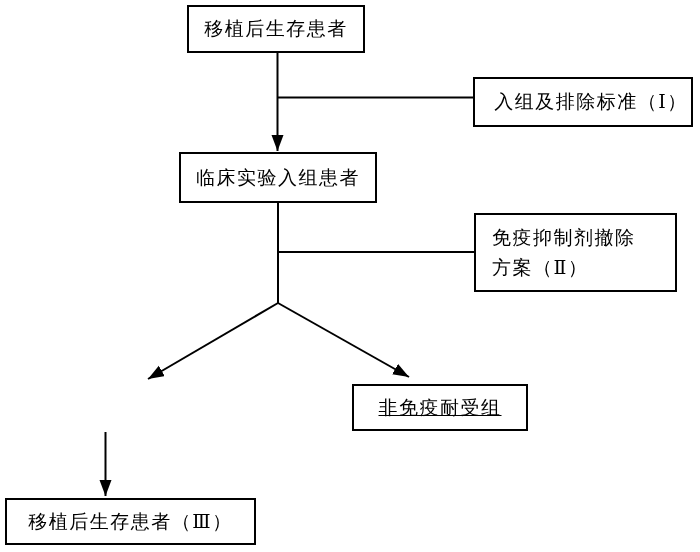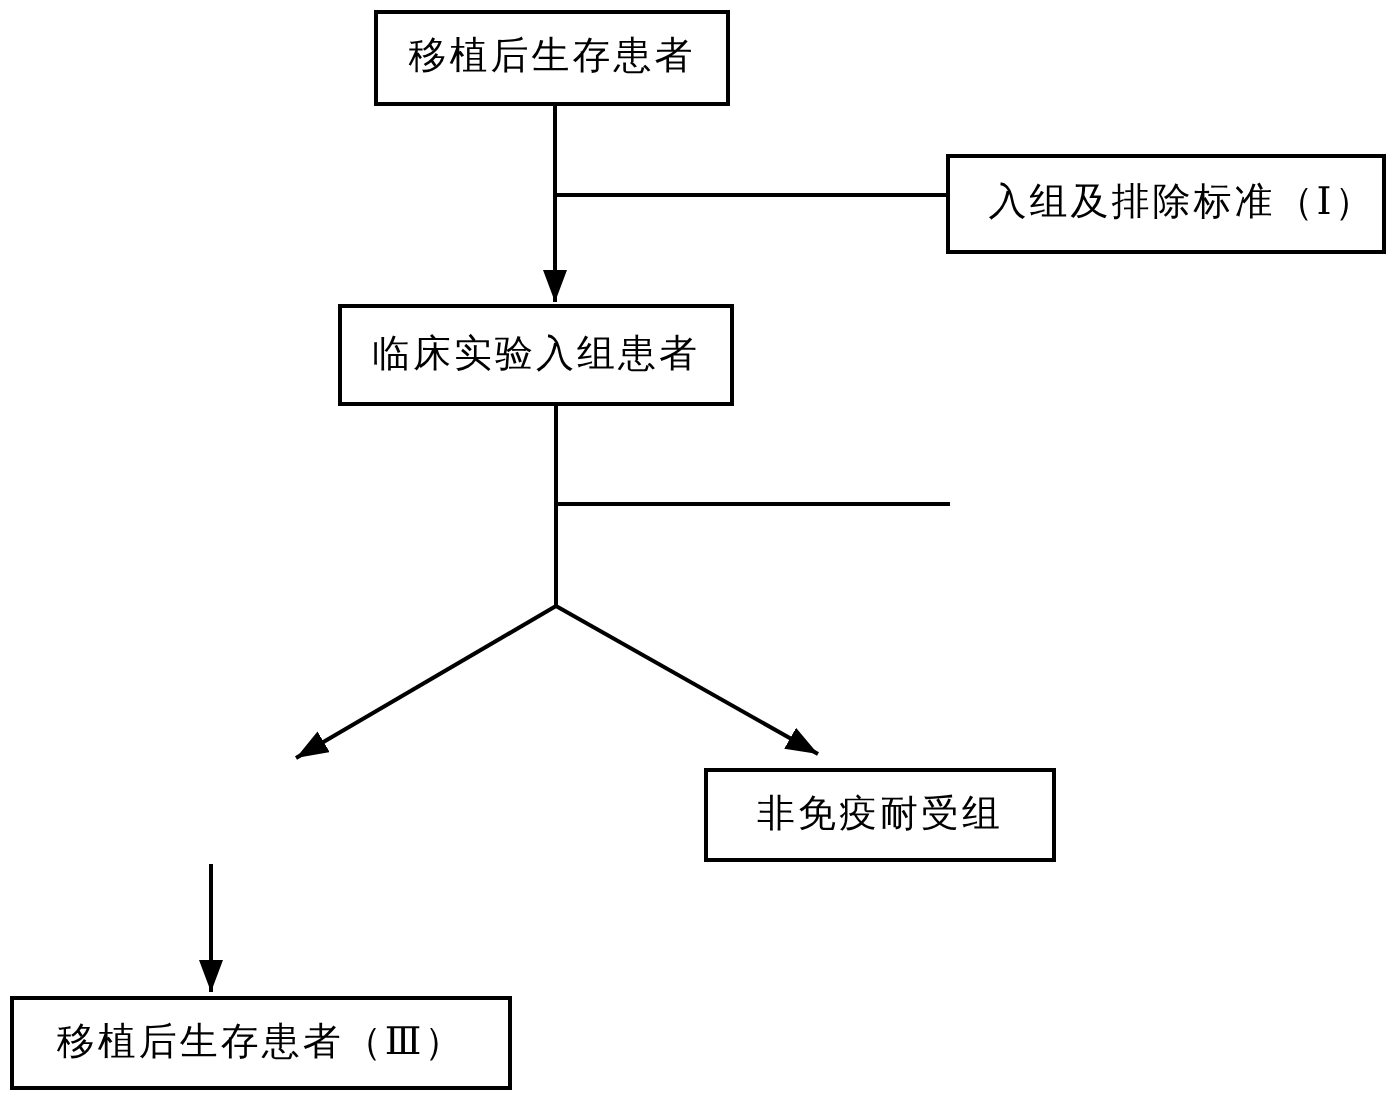--- a/index.html
+++ b/index.html
@@ -30,26 +30,26 @@
     display: flex;
     align-items: center;
     justify-content: center;
     font-size: 19px;
     letter-spacing: 1.5px;
     line-height: 1.35;
     white-space: nowrap;
   }
   .n-survivors   { left: 187px; top: 5px;   width: 178px; height: 48px; }
   .n-criteria    { left: 473px; top: 77px;  width: 220px; height: 50px; padding-left: 16px; }
-  .n-enrolled    { left: 169px; top: 152px; width: 198px; height: 51px; }
+  .n-enrolled    { left: 179px; top: 152px; width: 198px; height: 51px; }
   .n-withdrawal  { left: 474px; top: 213px; width: 203px; height: 79px;
                    flex-direction: column; align-items: flex-start;
                    justify-content: center; padding-left: 16px; line-height: 30px; }
   .n-tolerant    { left: 40px;  top: 383px; width: 143px; height: 47px; }
-  .n-nontolerant { left: 352px; top: 384px; width: 176px; height: 47px; }
+  .n-nontolerant { left: 352px; top: 384px; width: 176px; height: 47px; text-decoration: underline; }
   .n-analysis    { left: 5px;   top: 498px; width: 251px; height: 47px; }
 </style>
 </head>
 <body>
 
 <div class="canvas">
 
   <svg class="connectors" width="700" height="552" viewBox="0 0 700 552">
     <defs>
       <marker id="arrow" markerWidth="9" markerHeight="8" refX="8" refY="3" orient="auto" markerUnits="strokeWidth">
@@ -70,20 +70,24 @@
   </div>
 
   <div class="node n-criteria">
     <span>入组及排除标准（Ⅰ）</span>
   </div>
 
   <div class="node n-enrolled">
     <span>临床实验入组患者</span>
   </div>
 
+  <div class="node n-withdrawal">
+    <span>免疫抑制剂撤除</span>
+    <span>方案（Ⅱ）</span>
+  </div>
 
 
   <div class="node n-nontolerant">
     <span>非免疫耐受组</span>
   </div>
 
   <div class="node n-analysis">
     <span>移植后生存患者（Ⅲ）</span>
   </div>
 

